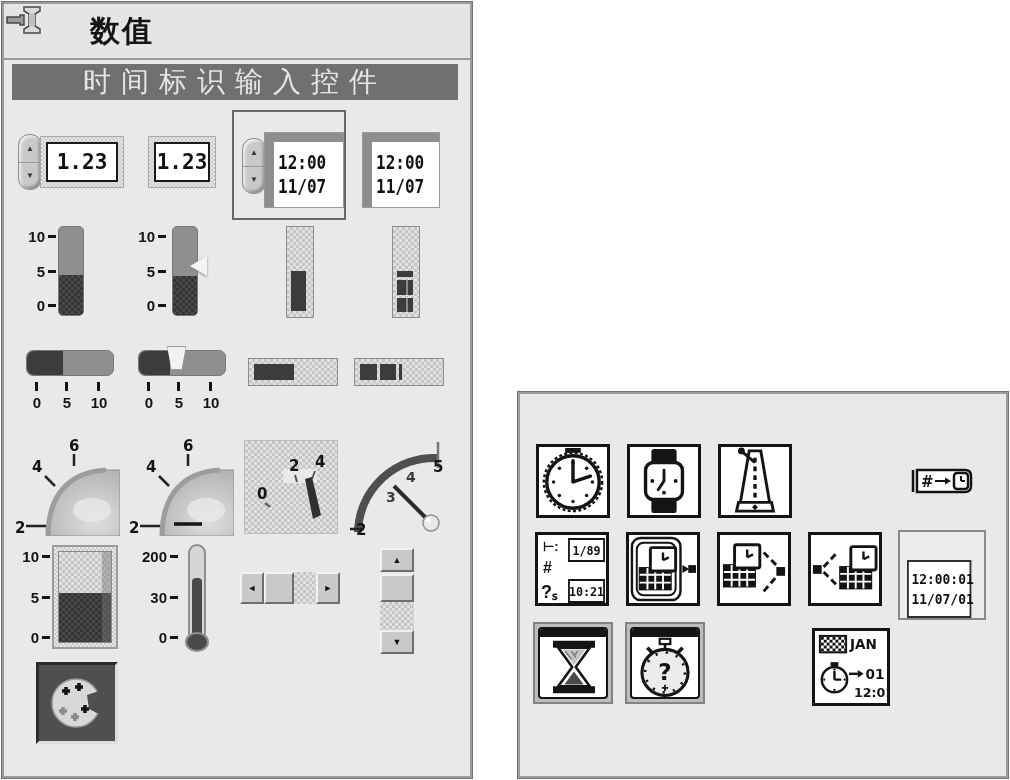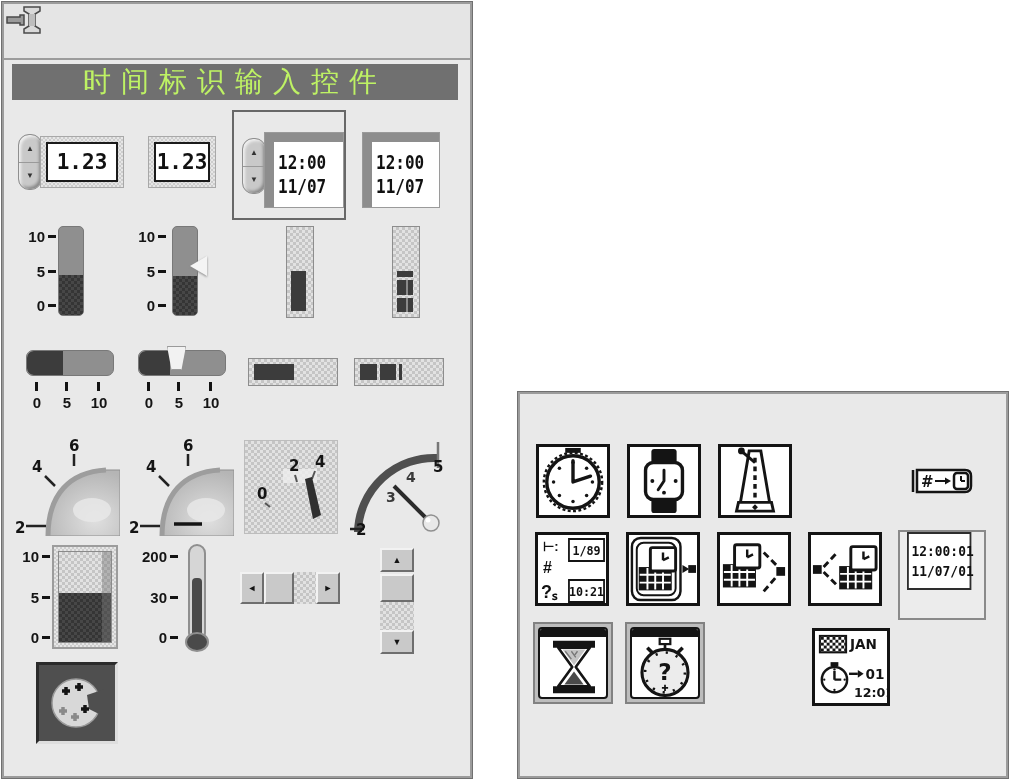--- a/index.html
+++ b/index.html
@@ -3,21 +3,21 @@
 <meta charset="utf-8">
 <style>
   html,body{margin:0;padding:0;}
   body{width:1010px;height:780px;background:#ffffff;position:relative;overflow:hidden;
        font-family:"Liberation Sans",sans-serif;}
   .palette{position:absolute;background:#e9e9e9;border:2px solid #9c9c9c;
            box-shadow:0 0 0 1px #707070;box-sizing:border-box;}
   .p-header{position:relative;background:#e5e5e5;border-bottom:2px solid #9c9c9c;}
   .p-title{position:absolute;top:0;font-weight:bold;color:#141414;letter-spacing:2px;}
   .p-body{position:relative;}
-  .banner{position:absolute;background:#707070;color:#bef264;display:flex;align-items:center;justify-content:center;}
+  .banner{position:absolute;background:#707070;color:#e5e5e5;display:flex;align-items:center;justify-content:center;}
   .abs{position:absolute;box-sizing:border-box;}
 
   
   .chk-f{background-color:#e6e6e6;background-image:
     linear-gradient(45deg,#cdcdcd 25%,transparent 25%,transparent 75%,#cdcdcd 75%),
     linear-gradient(45deg,#cdcdcd 25%,transparent 25%,transparent 75%,#cdcdcd 75%);
     background-size:4px 4px;background-position:0 0,2px 2px;}
   .chk-l{background-color:#e2e2e2;background-image:
     linear-gradient(45deg,#c5c5c5 25%,transparent 25%,transparent 75%,#c5c5c5 75%),
     linear-gradient(45deg,#c5c5c5 25%,transparent 25%,transparent 75%,#c5c5c5 75%);
@@ -73,39 +73,40 @@
 
   
   .fnicon{width:74px;height:74px;background:#fff;border:3px solid #141414;}
   .xicon{background:#bdbdbd;border:2px solid #828282;padding:3px;}
   .xinner{width:100%;height:100%;background:#fff;border:2px solid #141414;border-radius:4px;
           box-sizing:border-box;position:relative;overflow:hidden;}
   .xband{height:8px;background:#141414;}
   .fmt-txt{position:absolute;font-weight:bold;color:#111;}
   .fmt-box{position:absolute;border:2px solid #141414;display:flex;align-items:center;justify-content:center;
            font:bold 13px "DejaVu Sans Mono",monospace;color:#111;transform:scaleX(.9);}
-  .tsconst-outer{border:2px solid #8a8a8a;background:#ececec;display:flex;align-items:flex-start;justify-content:center;}
+  .tsconst-outer{border:2px solid #8a8a8a;background:#ececec;display:flex;align-items:flex-end;justify-content:center;}
   .tsconst-inner{width:70px;height:58px;background:#fff;border:2px solid #2e2e2e;box-sizing:border-box;
            display:flex;flex-direction:column;justify-content:center;padding-left:3px;
            font:bold 14px "DejaVu Sans Mono",monospace;color:#111;line-height:1.45;
            transform:scaleX(.92);transform-origin:left center;white-space:nowrap;}
 
   .cbox{background:#4f4f4f;border:3px solid;border-color:#2b2b2b #dedede #dedede #2b2b2b;}
   svg text{font-family:"DejaVu Sans",sans-serif;}
 </style>
 </head>
 <body>
 
 <div class="palette" style="left:2px;top:2px;width:470px;height:776px;">
   <div class="p-header" style="height:54px;">
     <svg class="pin" style="left:24px;top:11px;" width="44" height="32" viewBox="0 0 44 32">
       <path d="M3,13 L16,13 L16,11 L20,11 L20,21 L16,21 L16,19 L3,19 Z" fill="#9a9a9a" stroke="#4a4a4a" stroke-width="1.5"></path>
       <path d="M20,3 L36,3 L36,7 L31,10 L31,22 L36,25 L36,29 L20,29 L20,25 L25,22 L25,10 L20,7 Z" fill="#d9d9d9" stroke="#4a4a4a" stroke-width="1.5"></path>
       <rect x="25" y="10" width="6" height="12" fill="#bdbdbd"></rect>
     </svg>
+    <div class="p-title" style="left:86px;line-height:54px;font-size:30px;">数值</div>
   </div>
   <div class="p-body" style="height:716px;">
     <div class="banner" style="left:8px;top:4px;width:446px;height:36px;font-size:28px;letter-spacing:10px;">时间标识输入控件</div>
 
     <div class="abs selbox" style="left:228px;top:50px;width:114px;height:110px;"></div>
 
     <div class="abs spinner" style="left:14px;top:74px;width:24px;height:56px;">
       <div class="spin-half">▲</div>
       <div class="spin-half">▼</div>
     </div>

